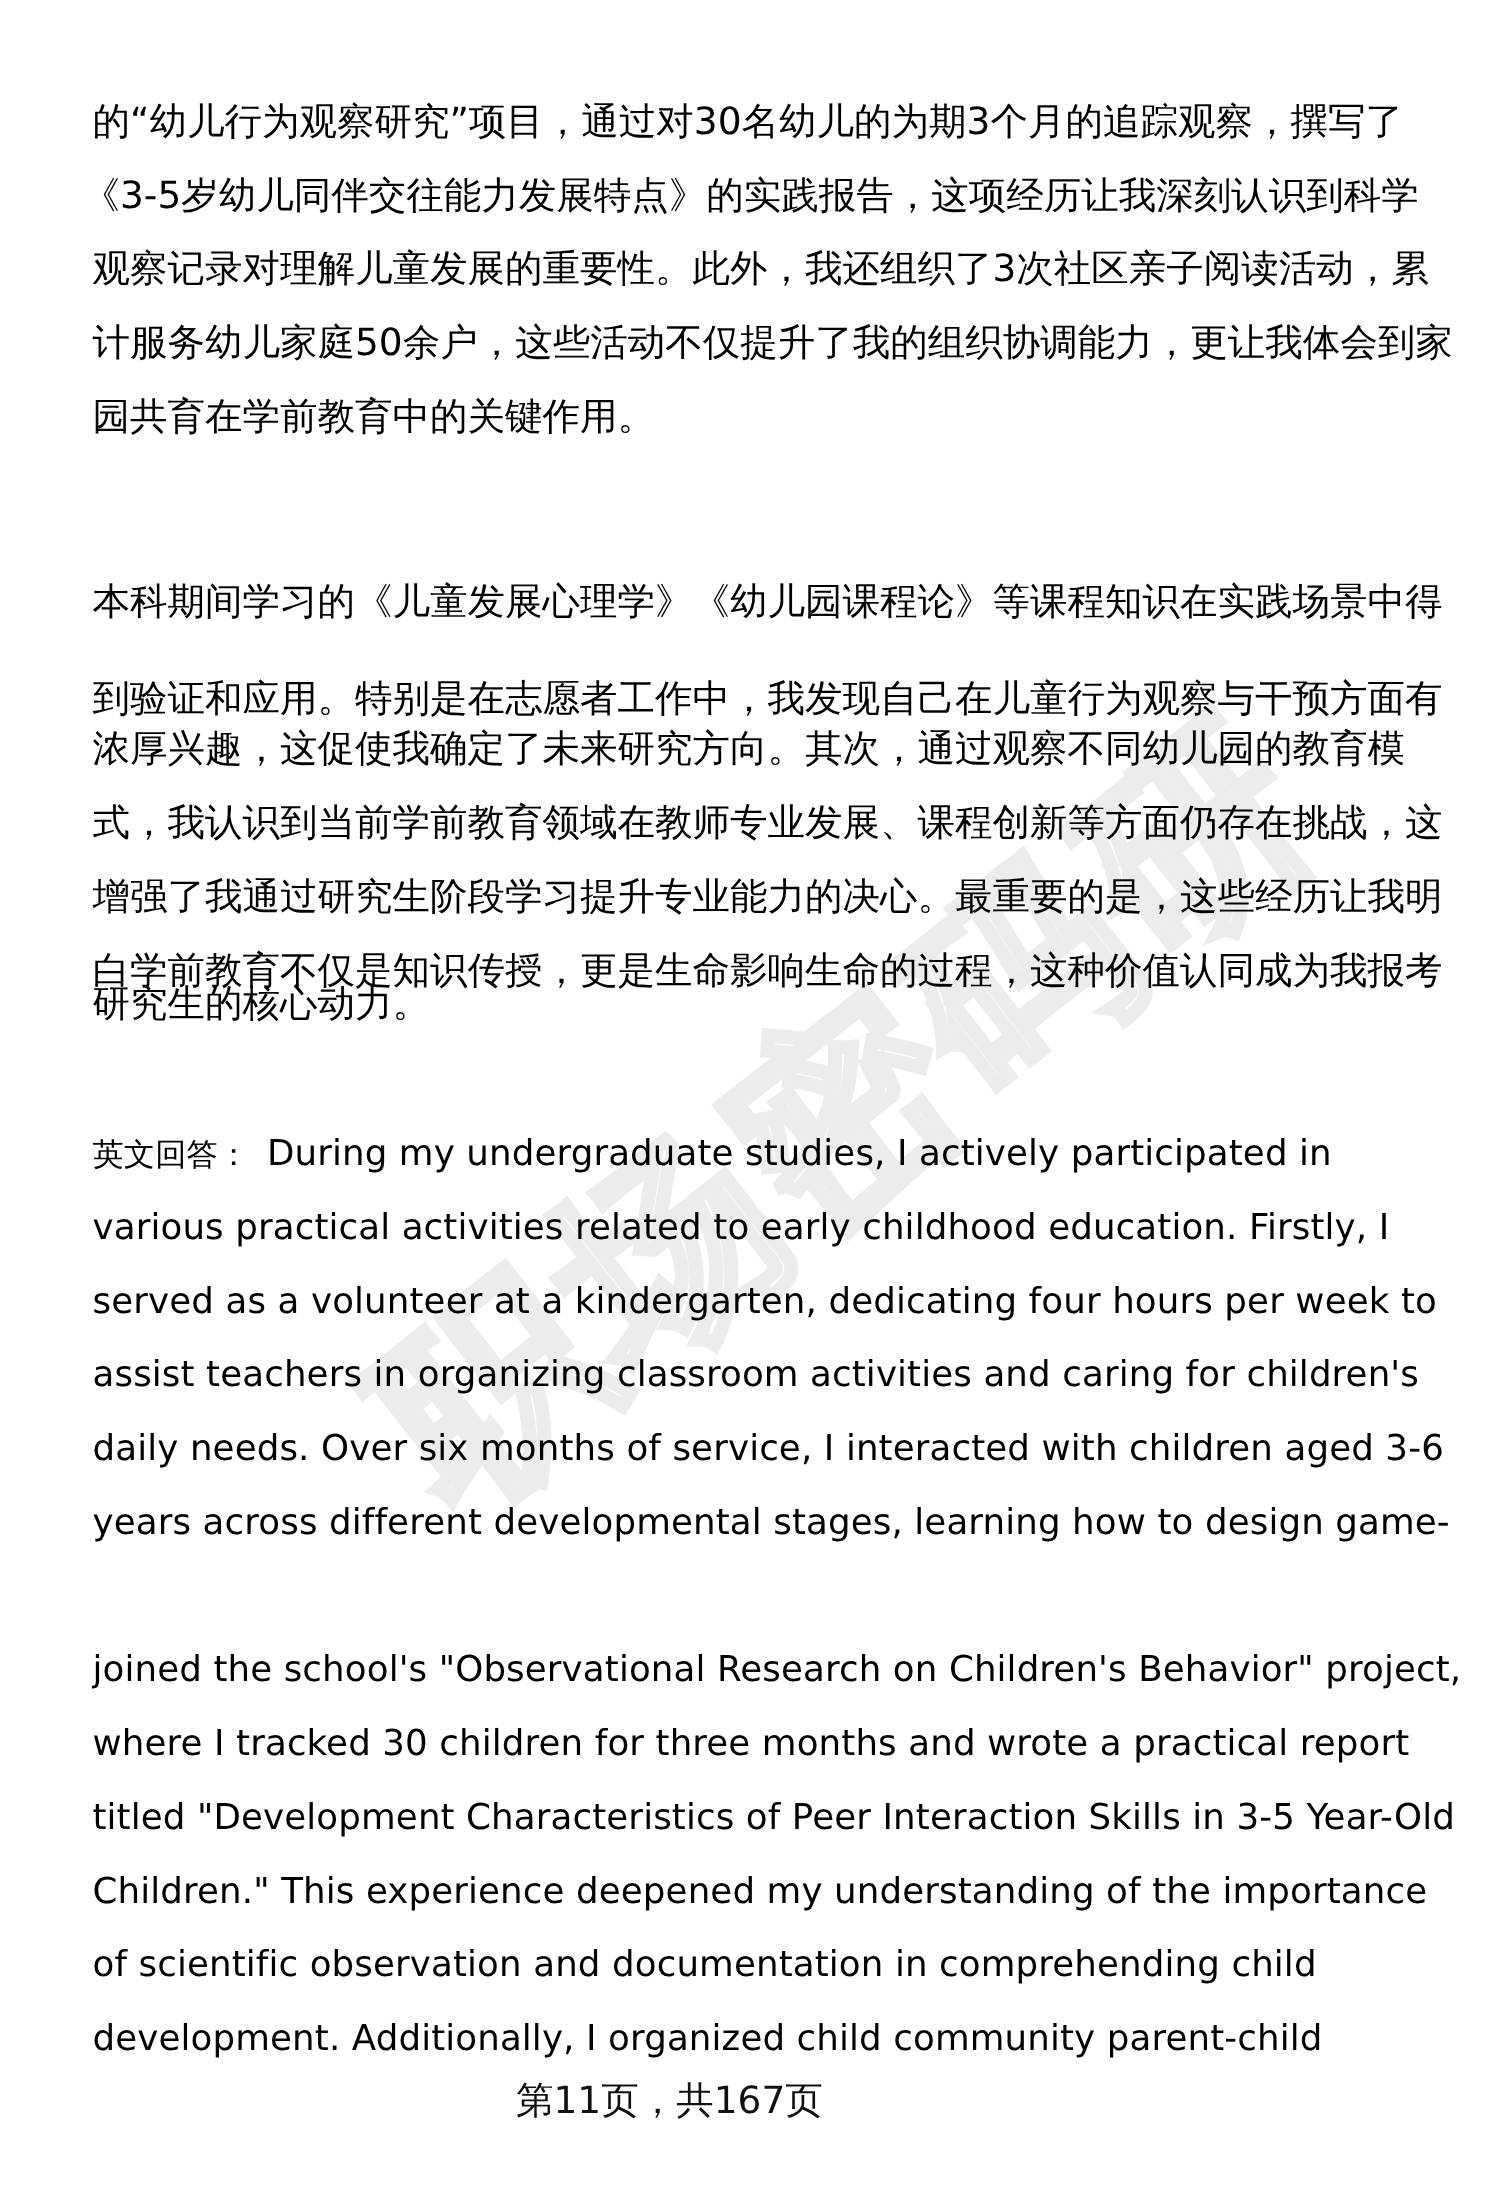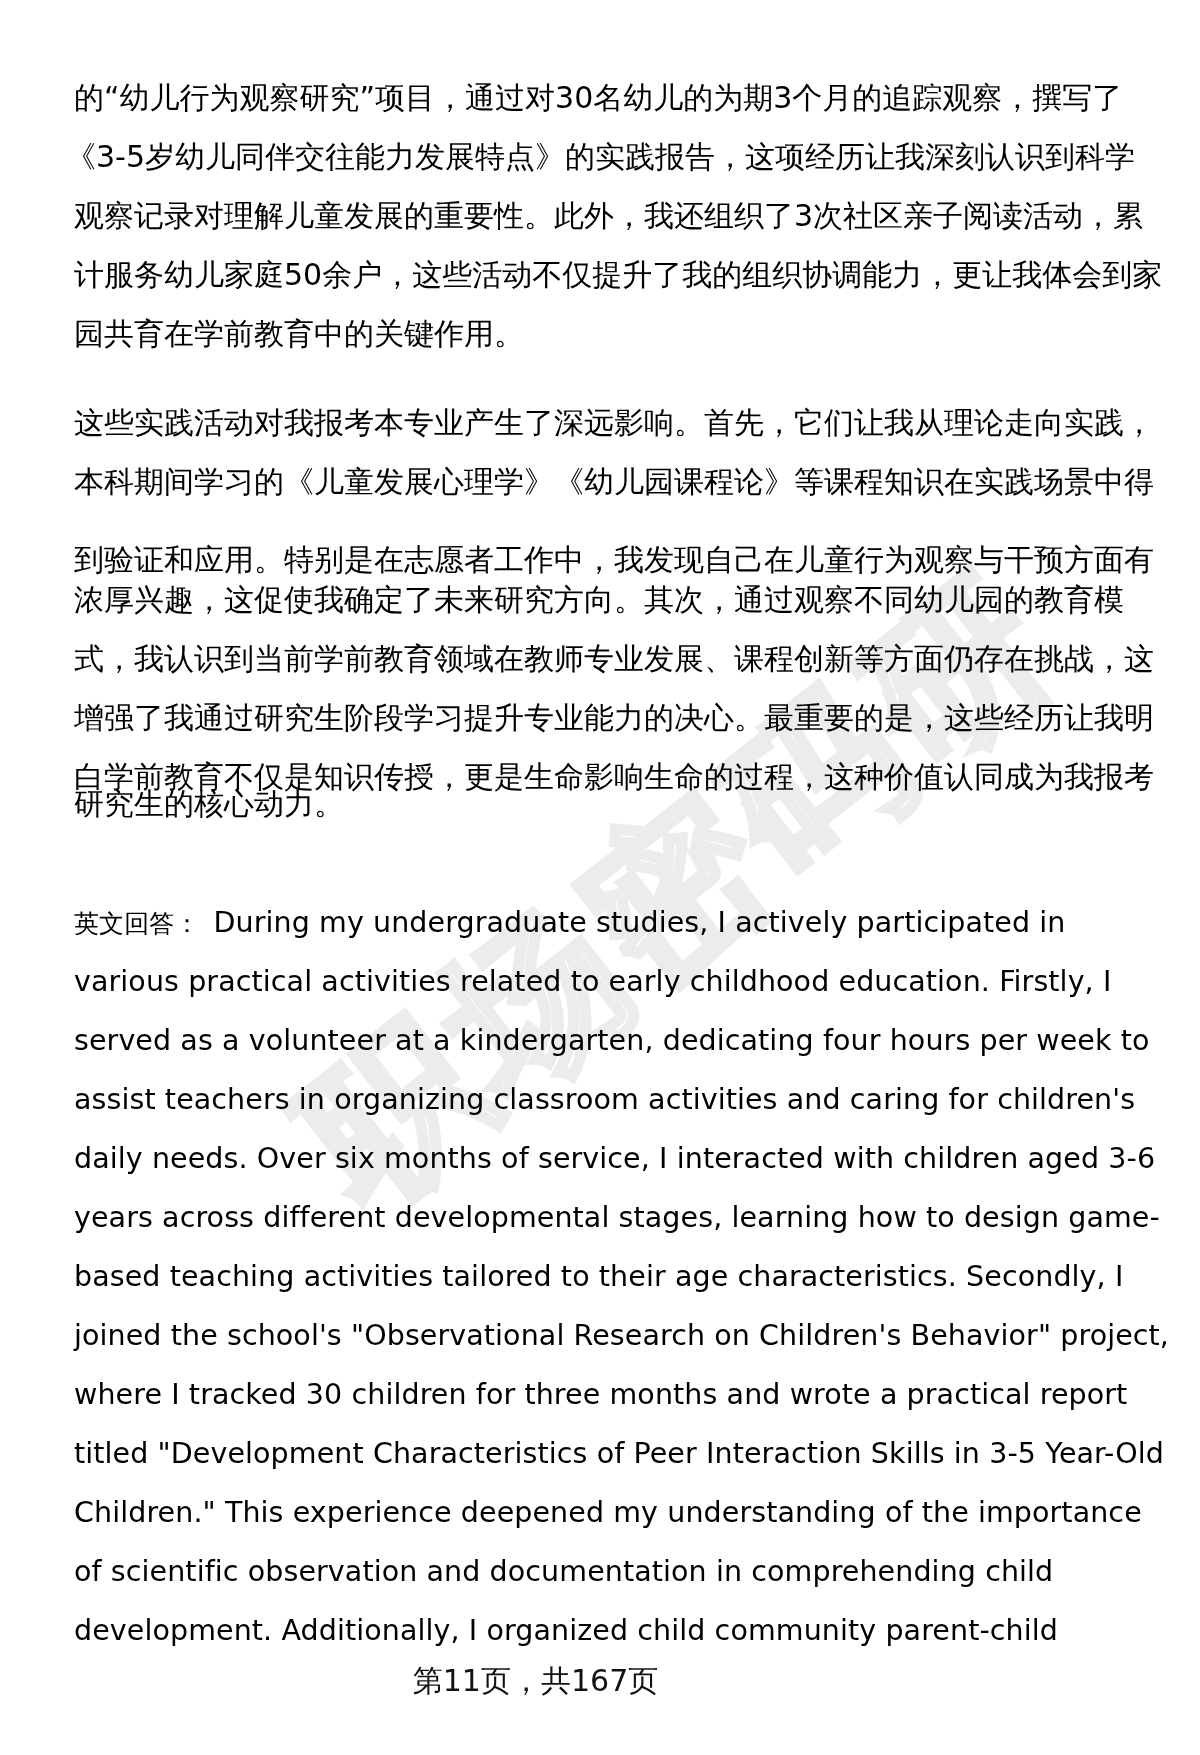--- a/index.html
+++ b/index.html
@@ -30,38 +30,36 @@
 
 <div class="page">
   <div class="watermark">职场密码研</div>
 
   <div class="line" style="top:68px">的“幼儿行为观察研究”项目，通过对30名幼儿的为期3个月的追踪观察，撰写了</div>
   <div class="line" style="top:127px;left:66px">《3-5岁幼儿同伴交往能力发展特点》的实践报告，这项经历让我深刻认识到科学</div>
   <div class="line" style="top:186px">观察记录对理解儿童发展的重要性。此外，我还组织了3次社区亲子阅读活动，累</div>
   <div class="line" style="top:245px">计服务幼儿家庭50余户，这些活动不仅提升了我的组织协调能力，更让我体会到家</div>
   <div class="line" style="top:304px">园共育在学前教育中的关键作用。</div>
 
-  <div class="line" style="top:393px">这些实践活动对我报考本专业产生了深远影响。首先，它们让我从理论走向实践，</div>
   <div class="line" style="top:452px">本科期间学习的《儿童发展心理学》《幼儿园课程论》等课程知识在实践场景中得</div>
   <div class="line" style="top:530px">到验证和应用。特别是在志愿者工作中，我发现自己在儿童行为观察与干预方面有</div>
   <div class="line" style="top:570px">浓厚兴趣，这促使我确定了未来研究方向。其次，通过观察不同幼儿园的教育模</div>
   <div class="line" style="top:629px">式，我认识到当前学前教育领域在教师专业发展、课程创新等方面仍存在挑战，这</div>
   <div class="line" style="top:688px">增强了我通过研究生阶段学习提升专业能力的决心。最重要的是，这些经历让我明</div>
   <div class="line" style="top:747px">白学前教育不仅是知识传授，更是生命影响生命的过程，这种价值认同成为我报考</div>
   <div class="line" style="top:774px">研究生的核心动力。</div>
 
   <div class="line en" style="top:893px">
     <span style="font-size:25px;margin-right:14px;">英文回答：</span><span>During my undergraduate studies, I actively participated in</span>
   </div>
   <div class="line en" style="top:952px">various practical activities related to early childhood education. Firstly, I</div>
   <div class="line en" style="top:1011px">served as a volunteer at a kindergarten, dedicating four hours per week to</div>
   <div class="line en" style="top:1070px">assist teachers in organizing classroom activities and caring for children's</div>
   <div class="line en" style="top:1129px">daily needs. Over six months of service, I interacted with children aged 3-6</div>
   <div class="line en" style="top:1188px">years across different developmental stages, learning how to design game-</div>
-  <div class="line en" style="top:1247px">based teaching activities tailored to their age characteristics. Secondly, I</div>
   <div class="line en" style="top:1306px">joined the school's "Observational Research on Children's Behavior" project,</div>
   <div class="line en" style="top:1365px">where I tracked 30 children for three months and wrote a practical report</div>
   <div class="line en" style="top:1424px">titled "Development Characteristics of Peer Interaction Skills in 3-5 Year-Old</div>
   <div class="line en" style="top:1483px">Children." This experience deepened my understanding of the importance</div>
   <div class="line en" style="top:1542px">of scientific observation and documentation in comprehending child</div>
   <div class="line en" style="top:1601px">development. Additionally, I organized child community parent-child</div>
 
   <div class="footer">第11页，共167页</div>
 </div>
 

